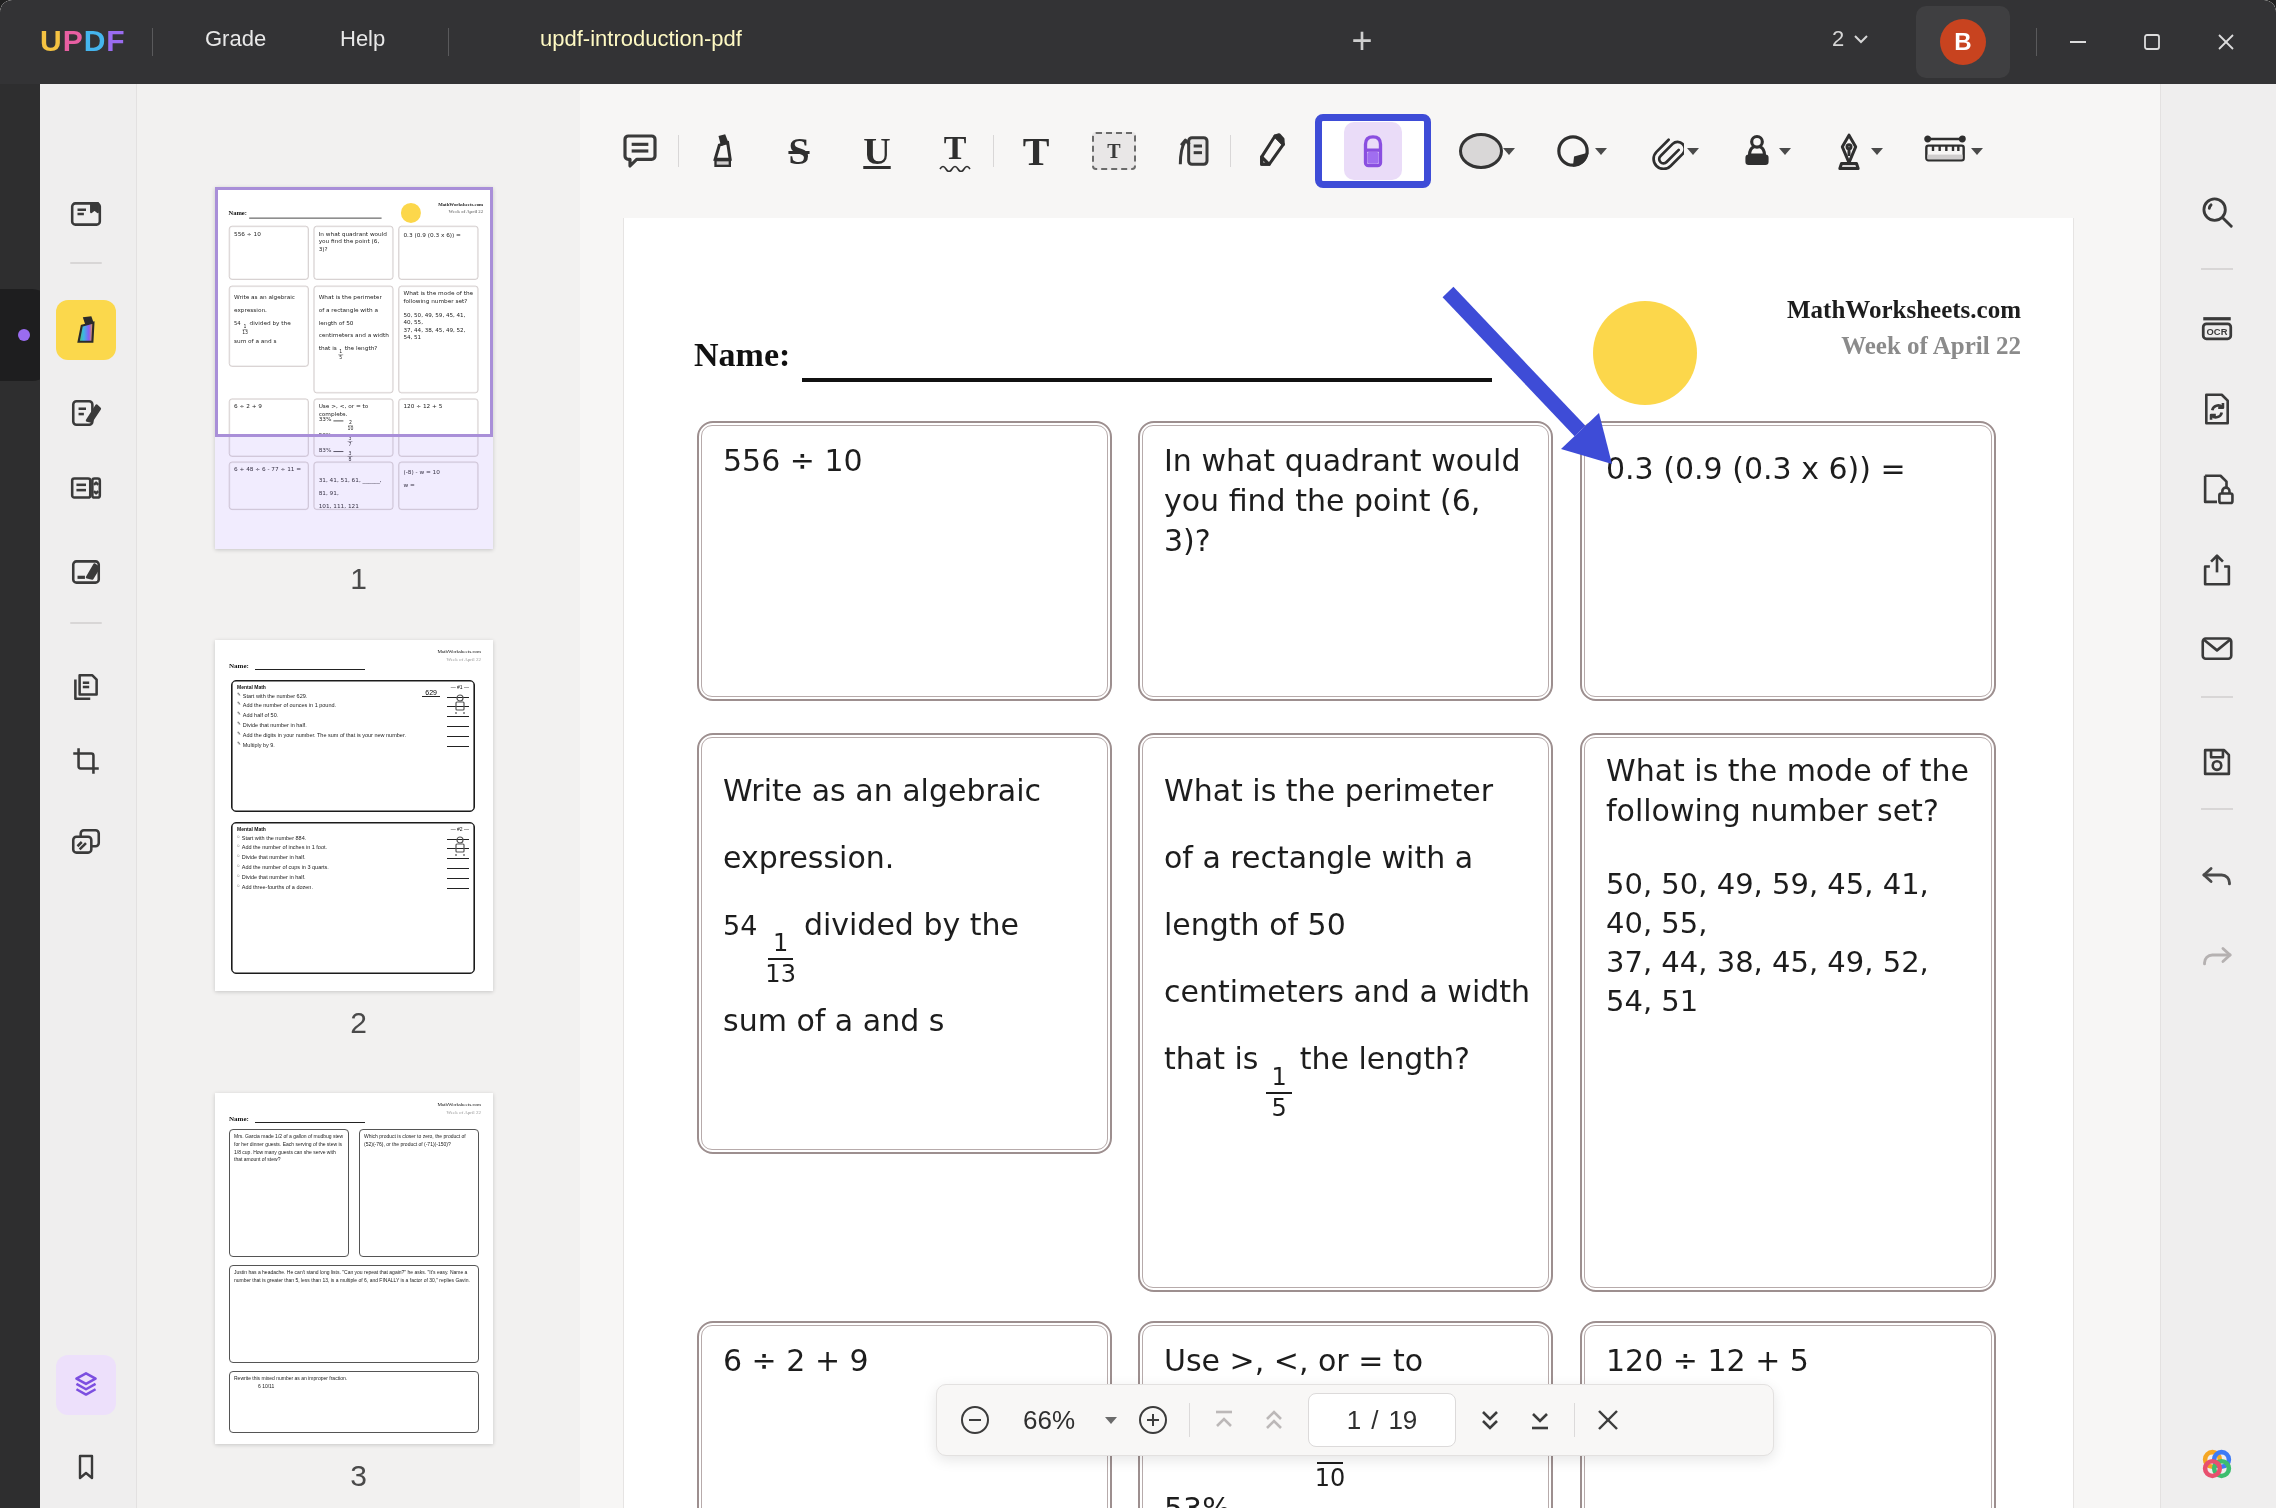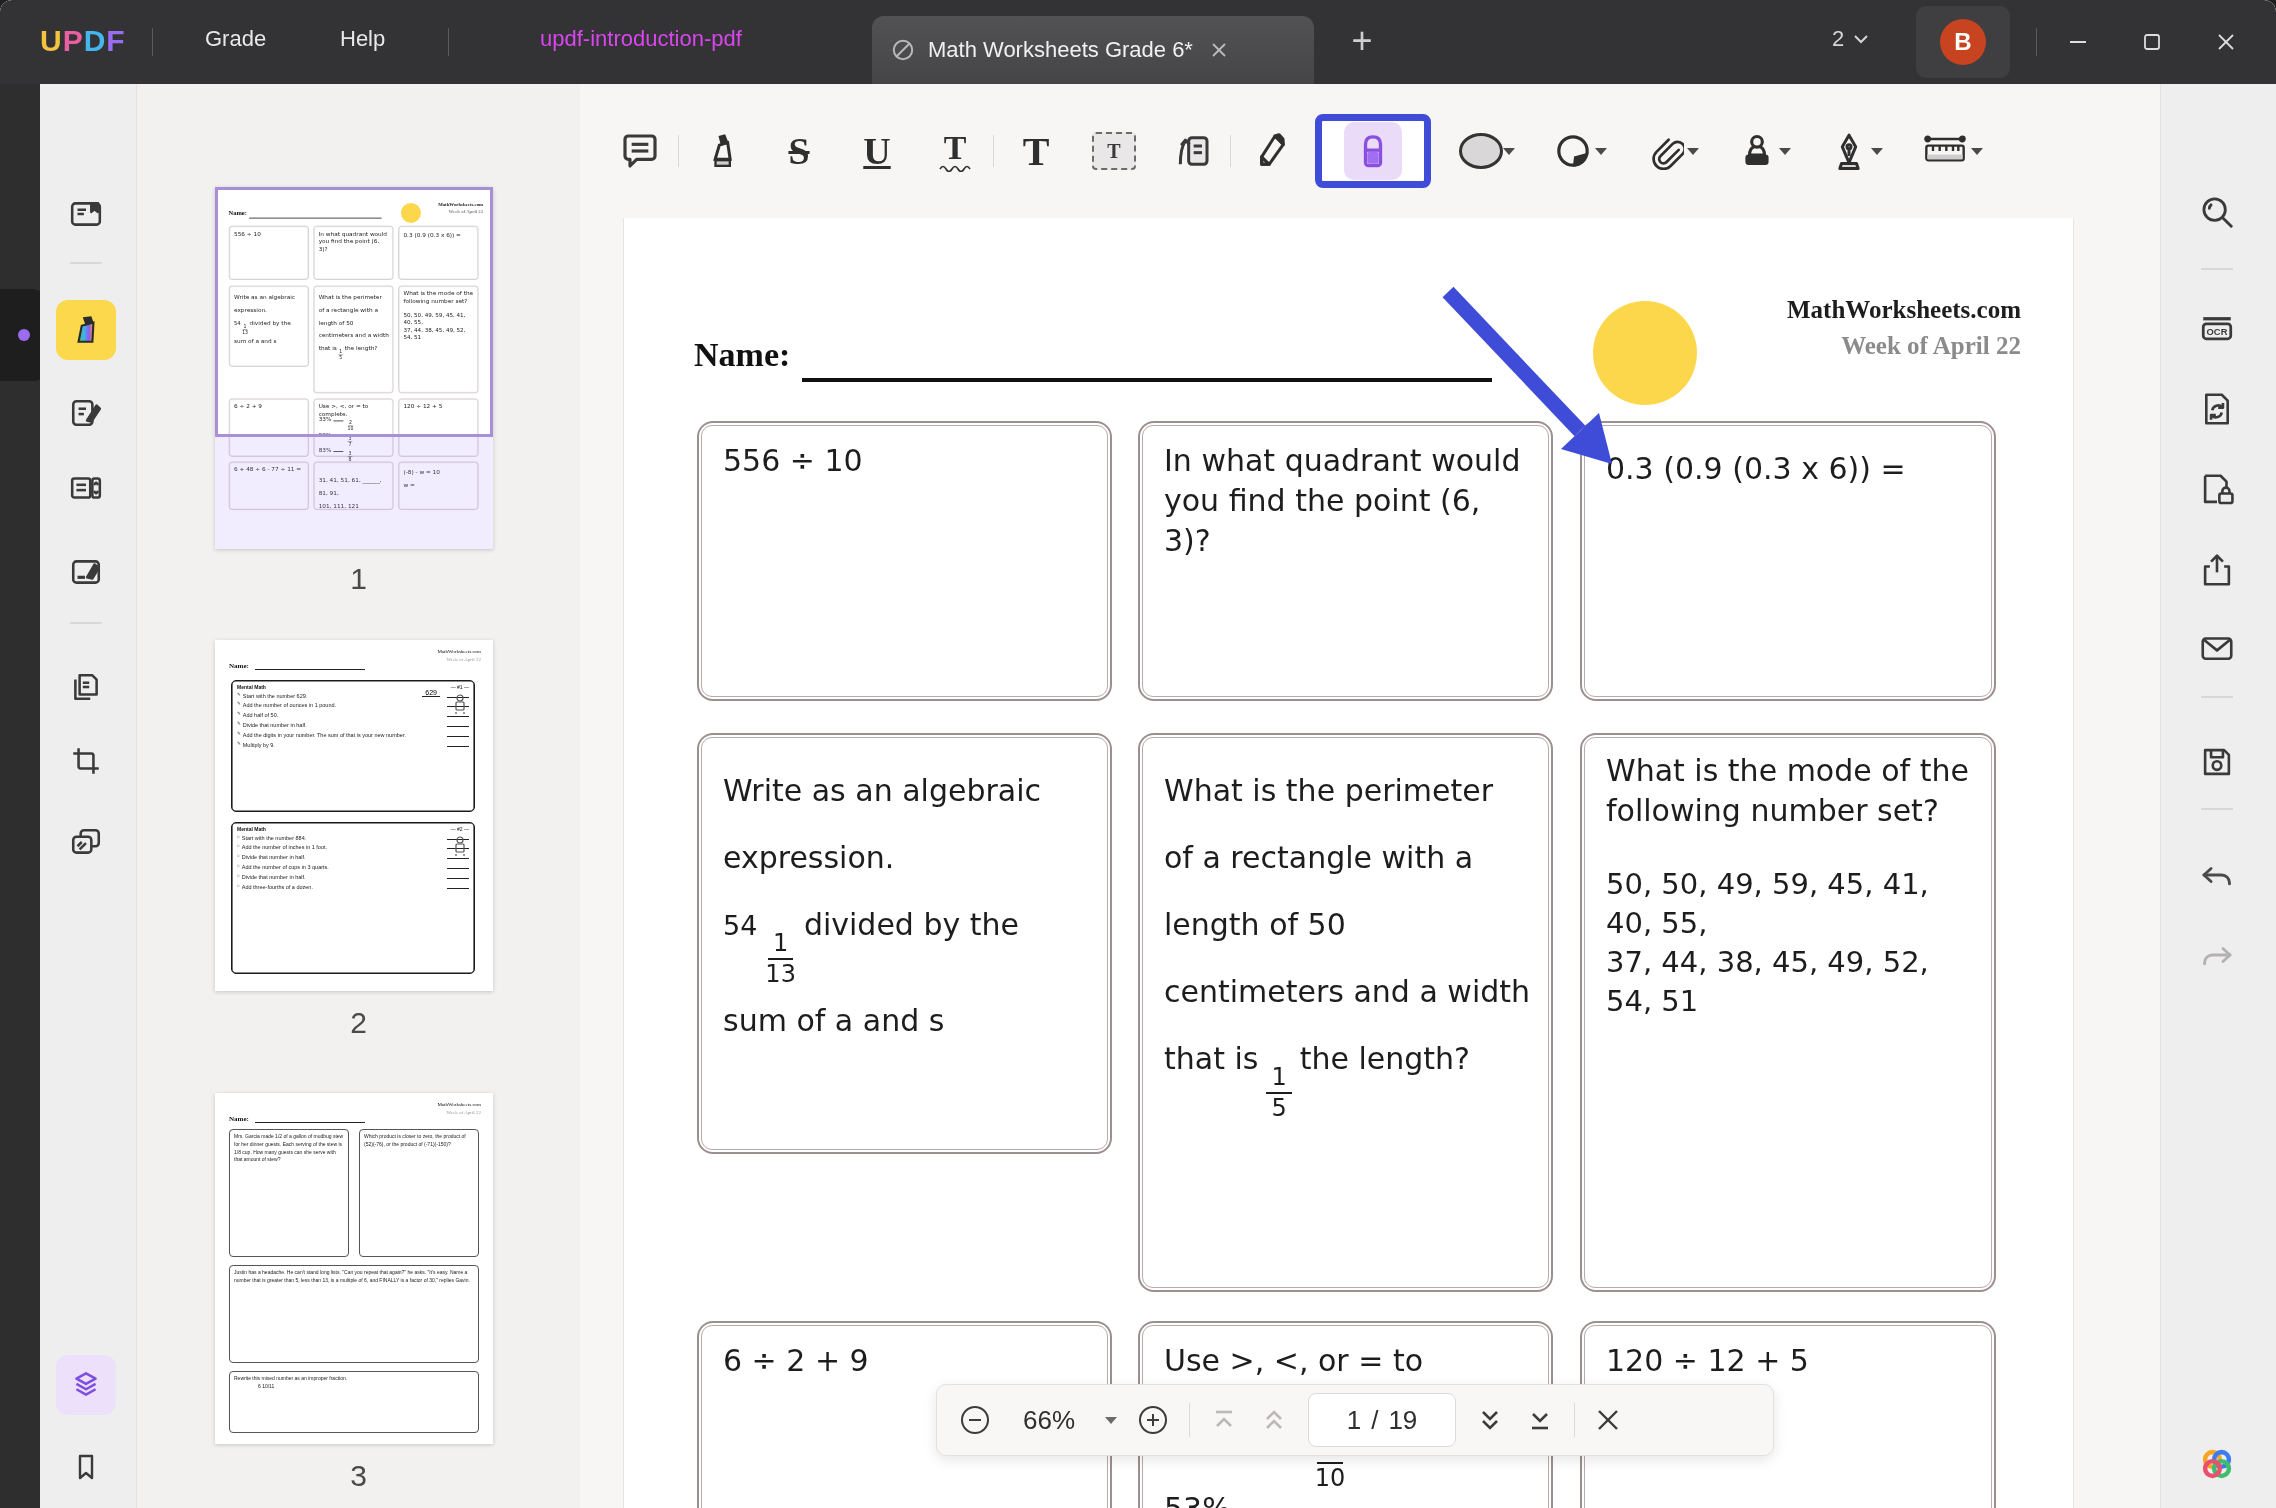--- a/index.html
+++ b/index.html
@@ -6,21 +6,21 @@
   #app{position:relative;width:2276px;height:1508px;overflow:hidden;background:#f7f6f5;
        font-family:"Liberation Sans",sans-serif;border-radius:12px 12px 0 0;}
   svg{display:block;}
   
   #titlebar{position:absolute;left:0;top:0;width:2276px;height:84px;background:#333335;border-radius:12px 12px 0 0;}
   .logo{position:absolute;left:40px;top:24px;font-size:30px;font-weight:bold;letter-spacing:1px;}
   .logo b:nth-child(1){color:#f5c342;} .logo b:nth-child(2){color:#e85fa2;}
   .logo b:nth-child(3){color:#45b5ee;} .logo b:nth-child(4){color:#9a6cf0;}
   .tb-sep{position:absolute;top:28px;width:1px;height:28px;background:#5a5a5c;}
   .menu{position:absolute;top:26px;font-size:22px;color:#e8e8e8;cursor:default;}
-  .inactive-tab{position:absolute;top:26px;font-size:22px;color:#d946ef;}
+  .inactive-tab{position:absolute;top:26px;font-size:22px;color:#fef9c3;}
   #active-tab{position:absolute;left:872px;top:16px;width:442px;height:68px;border-radius:12px 12px 0 0;
      background:linear-gradient(180deg,#525254,#454547);display:flex;align-items:center;padding:0 18px;box-sizing:border-box;}
   #active-tab .tab-label{color:#f0f0f0;font-size:22px;margin-left:12px;white-space:nowrap;}
   .tab-x{margin-left:16px;opacity:.85;}
   #new-tab{position:absolute;left:1342px;top:22px;width:40px;height:40px;color:#cfcfcf;font-size:36px;
      font-weight:300;text-align:center;line-height:38px;}
   #tab-count{position:absolute;left:1832px;top:26px;color:#d6d6d6;font-size:22px;display:flex;align-items:center;gap:8px;}
   #avatar-tile{position:absolute;left:1916px;top:6px;width:94px;height:72px;background:#3f3f41;border-radius:10px;
      display:flex;align-items:center;justify-content:center;}
   #avatar-circle{width:46px;height:46px;border-radius:50%;background:#c8431f;color:#fff;font-size:24px;font-weight:bold;
@@ -114,35 +114,20 @@
 <div id="app">
 
   <div id="titlebar">
     <div class="logo"><b>U</b><b>P</b><b>D</b><b>F</b></div>
     <div class="tb-sep" style="left:152px"></div>
     <div class="menu" style="left:205px">Grade</div>
     <div class="menu" style="left:340px">Help</div>
     <div class="tb-sep" style="left:448px"></div>
     <div class="inactive-tab" style="left:540px">updf-introduction-pdf</div>
 
-    <div id="active-tab">
-      <span>
-        <svg width="26" height="26" viewBox="0 0 24 24" fill="none" stroke="#b9b9b9" stroke-width="1.8">
-          <circle cx="12" cy="12" r="8.5"></circle>
-            <line x1="6" y1="18" x2="18" y2="6"></line>
-        </svg>
-      </span>
-      <span class="tab-label">Math Worksheets Grade 6*</span>
-      <span class="tab-x">
-        <svg width="20" height="20" viewBox="0 0 20 20" stroke="#cfcfcf" stroke-width="1.8">
-          <line x1="4" y1="4" x2="16" y2="16"></line>
-            <line x1="16" y1="4" x2="4" y2="16"></line>
-        </svg>
-      </span>
-    </div>
     <div id="new-tab">+</div>
 
     <div id="tab-count">
       <span>2</span>
       <svg width="18" height="12" viewBox="0 0 18 12" fill="none" stroke="#d6d6d6" stroke-width="2">
         <polyline points="3,3 9,9 15,3"></polyline>
       </svg>
     </div>
 
     <div id="avatar-tile">

